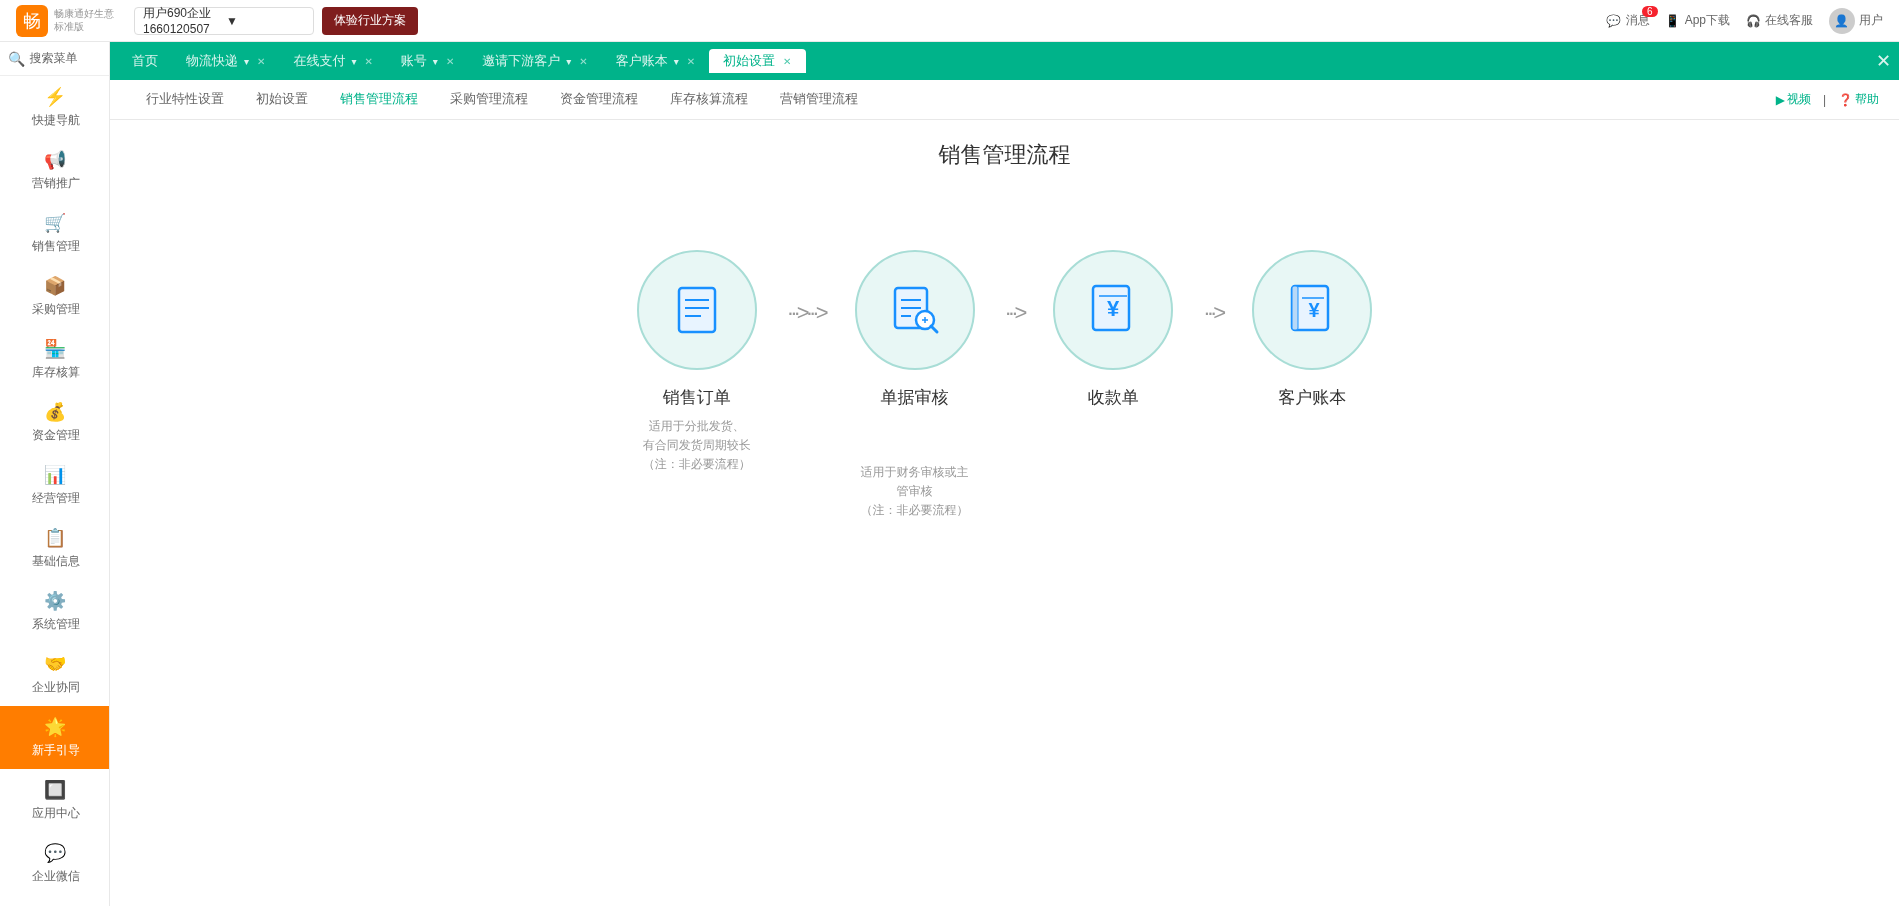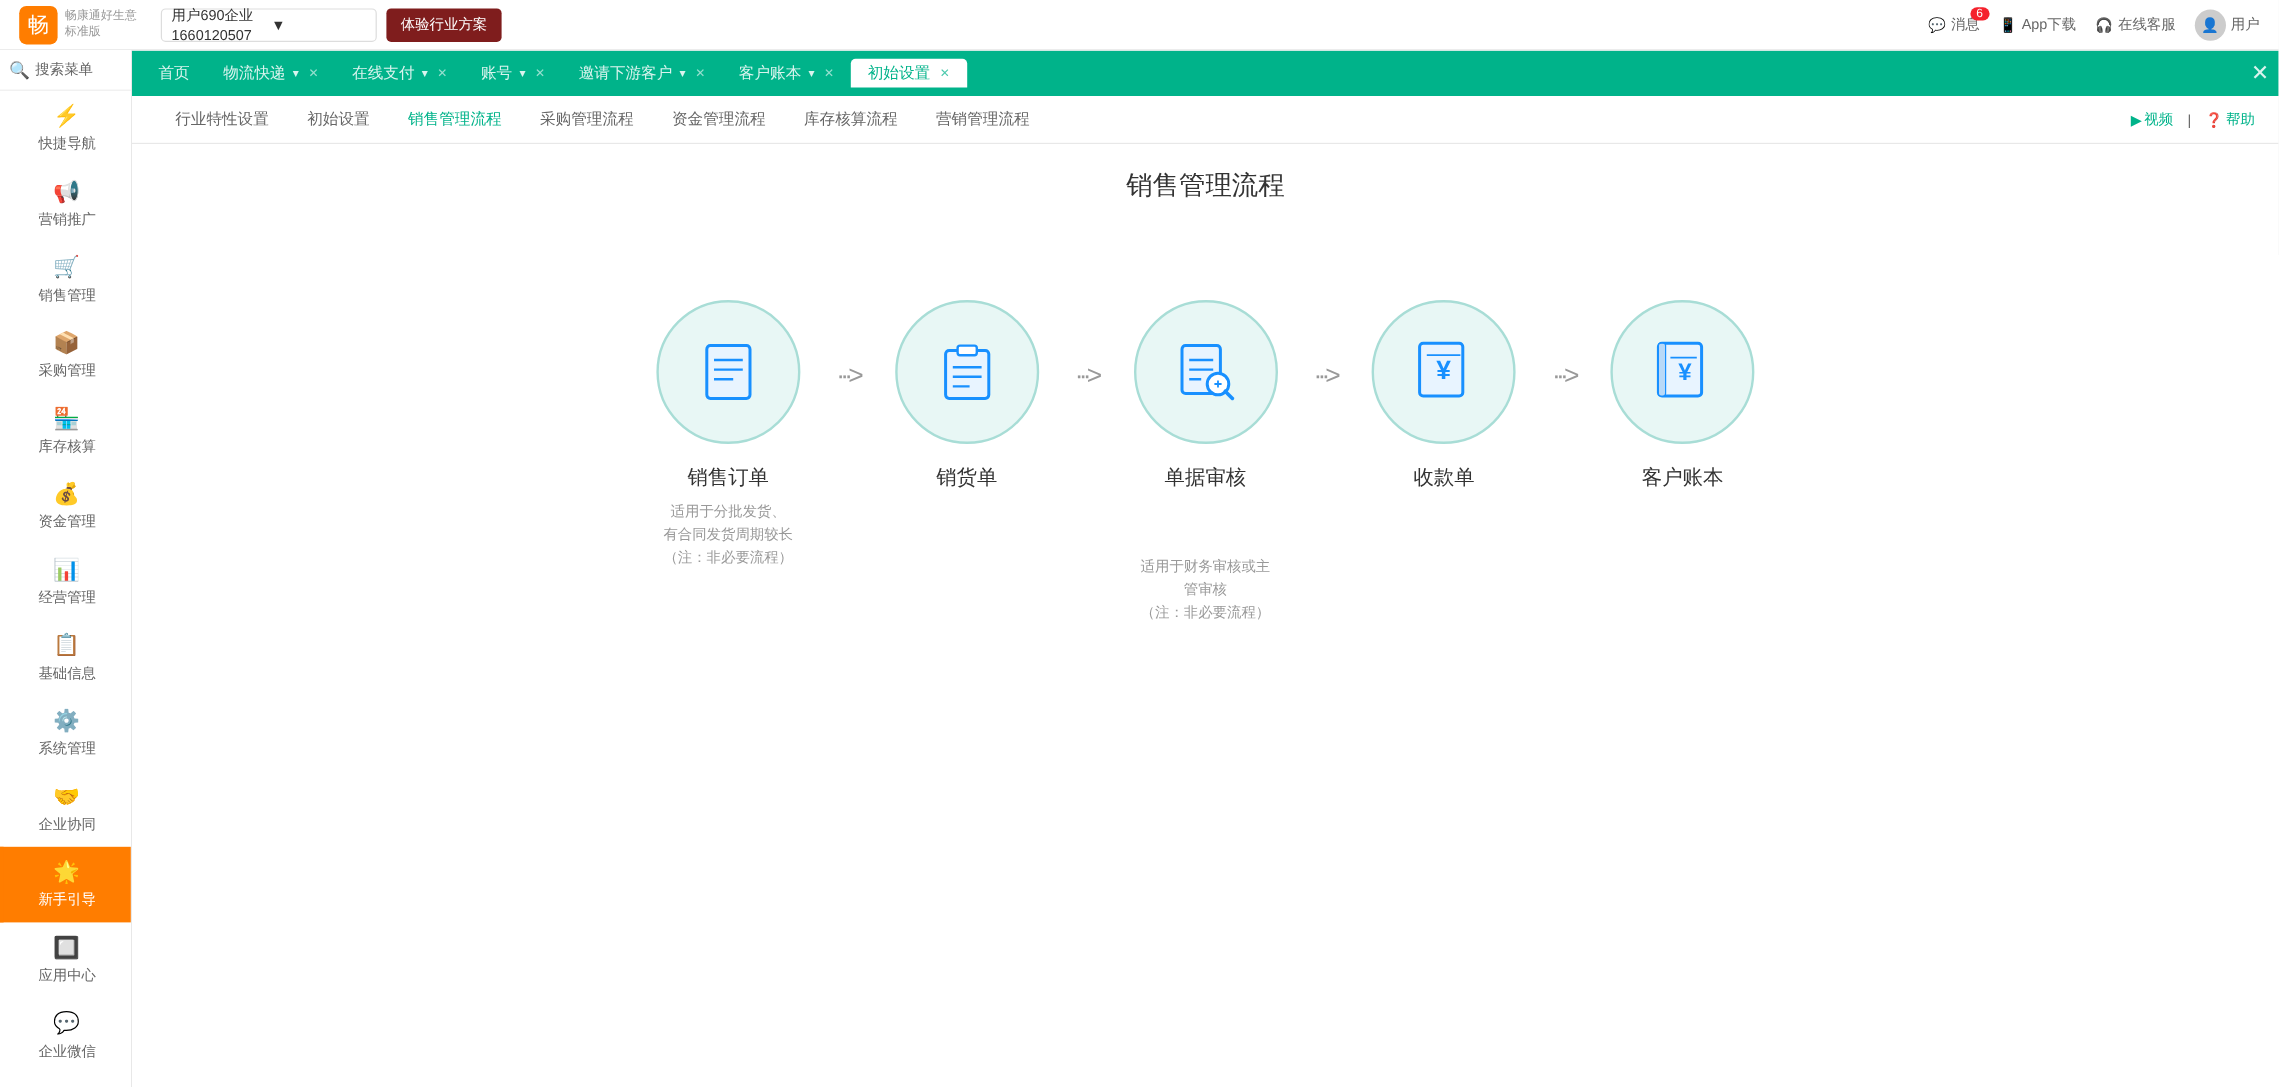--- a/index.html
+++ b/index.html
@@ -250,32 +250,20 @@
     <line x1="16" y1="26" x2="40" y2="26" stroke="#1890ff" stroke-width="2"></line>
     <line x1="16" y1="34" x2="32" y2="34" stroke="#1890ff" stroke-width="2"></line>
   </svg>
             </div>
             <div class="flow-item-title">销售订单</div>
             <div class="flow-item-desc" style="white-space: pre-line;">适用于分批发货、
 有合同发货周期较长
 （注：非必要流程）</div>
           </div>
           <div class="flow-arrow">···&gt;</div>
-          <div class="flow-item">
-            <div class="flow-circle">
-              <svg class="circle-svg" viewBox="0 0 56 56" fill="none" xmlns="http://www.w3.org/2000/svg">
-    <rect x="10" y="10" width="36" height="40" rx="3" stroke="#1890ff" stroke-width="2.5" fill="#e8f4ff"></rect>
-    <rect x="20" y="6" width="16" height="8" rx="2" stroke="#1890ff" stroke-width="2" fill="#fff"></rect>
-    <line x1="16" y1="24" x2="40" y2="24" stroke="#1890ff" stroke-width="2"></line>
-    <line x1="16" y1="32" x2="40" y2="32" stroke="#1890ff" stroke-width="2"></line>
-    <line x1="16" y1="40" x2="30" y2="40" stroke="#1890ff" stroke-width="2"></line>
-  </svg>
-            </div>
-            <div class="flow-item-title">销货单</div>
-          </div>
           <div class="flow-arrow">···&gt;</div>
           <div class="flow-item">
             <div class="flow-circle">
               <svg class="circle-svg" viewBox="0 0 56 56" fill="none" xmlns="http://www.w3.org/2000/svg">
     <rect x="8" y="6" width="32" height="40" rx="3" stroke="#1890ff" stroke-width="2.5" fill="#e8f4ff"></rect>
     <line x1="14" y1="18" x2="34" y2="18" stroke="#1890ff" stroke-width="2"></line>
     <line x1="14" y1="26" x2="34" y2="26" stroke="#1890ff" stroke-width="2"></line>
     <line x1="14" y1="34" x2="24" y2="34" stroke="#1890ff" stroke-width="2"></line>
     <circle cx="38" cy="38" r="9" stroke="#1890ff" stroke-width="2.5" fill="#fff"></circle>
     <line x1="44" y1="44" x2="50" y2="50" stroke="#1890ff" stroke-width="3" stroke-linecap="round"></line>

